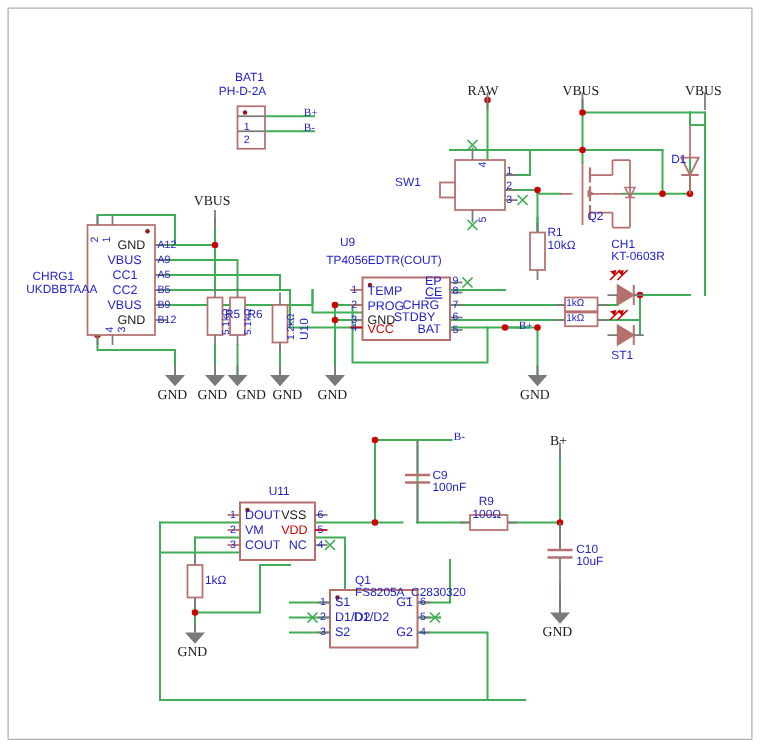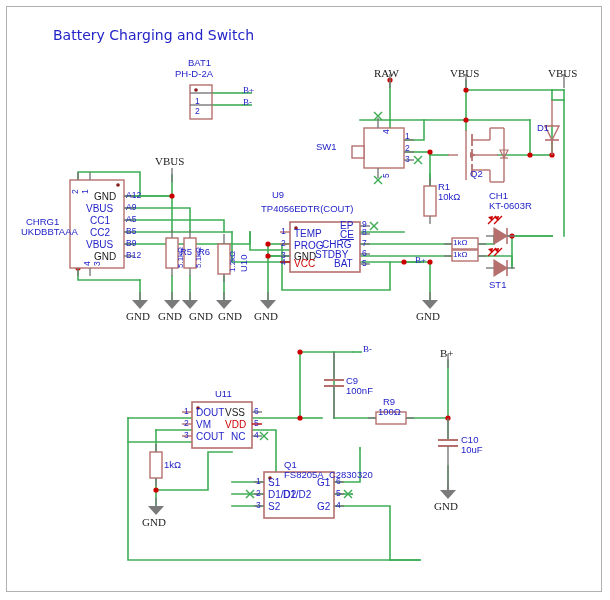--- a/index.html
+++ b/index.html
@@ -386,21 +386,20 @@
       <line x1="448" y1="354" x2="448" y2="368"></line>
     </g>
     <g stroke="#3fae56" stroke-width="1.6">
       <line x1="242" y1="93" x2="252" y2="93"></line>
       <line x1="242" y1="105" x2="252" y2="105"></line>
       <line x1="414" y1="262" x2="424" y2="262"></line>
       <line x1="352" y1="352" x2="362" y2="352"></line>
     </g>
   </svg>
 
-  <div class="title" style="left:53px;top:27px;">Battery Charging and Switch</div>
 
   <div class="refdes" style="left:188px;top:57px;">BAT1</div>
   <div class="val" style="left:175px;top:68px;">PH-D-2A</div>
   <div class="pin" style="left:195px;top:96px;">1</div>
   <div class="pin" style="left:195px;top:106px;">2</div>
   <div class="net b" style="left:243px;top:85px;">B+</div>
   <div class="net b" style="left:243px;top:97px;">B-</div>
 
   <div class="refdes" style="left:26px;top:216px;">CHRG1</div>
   <div class="val" style="left:21px;top:226px;">UKDBBTAAA</div>

